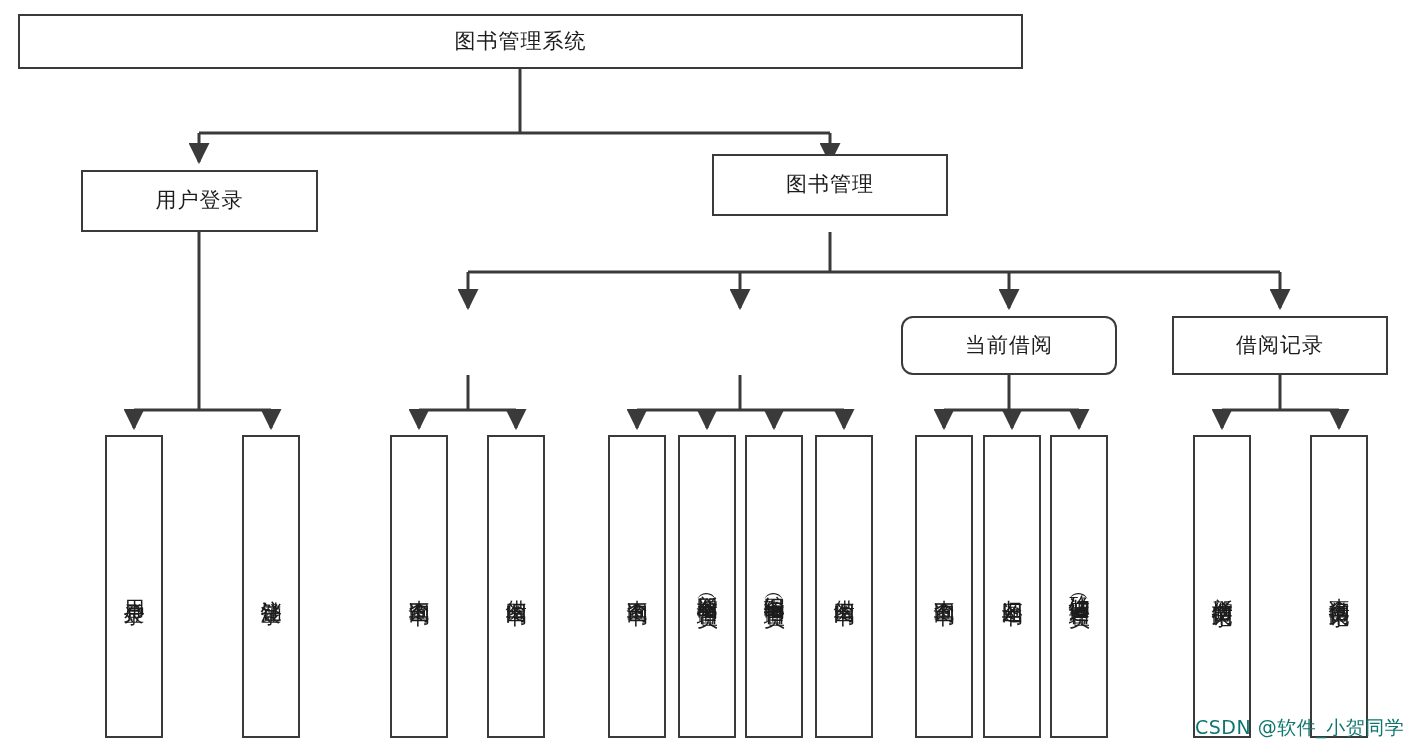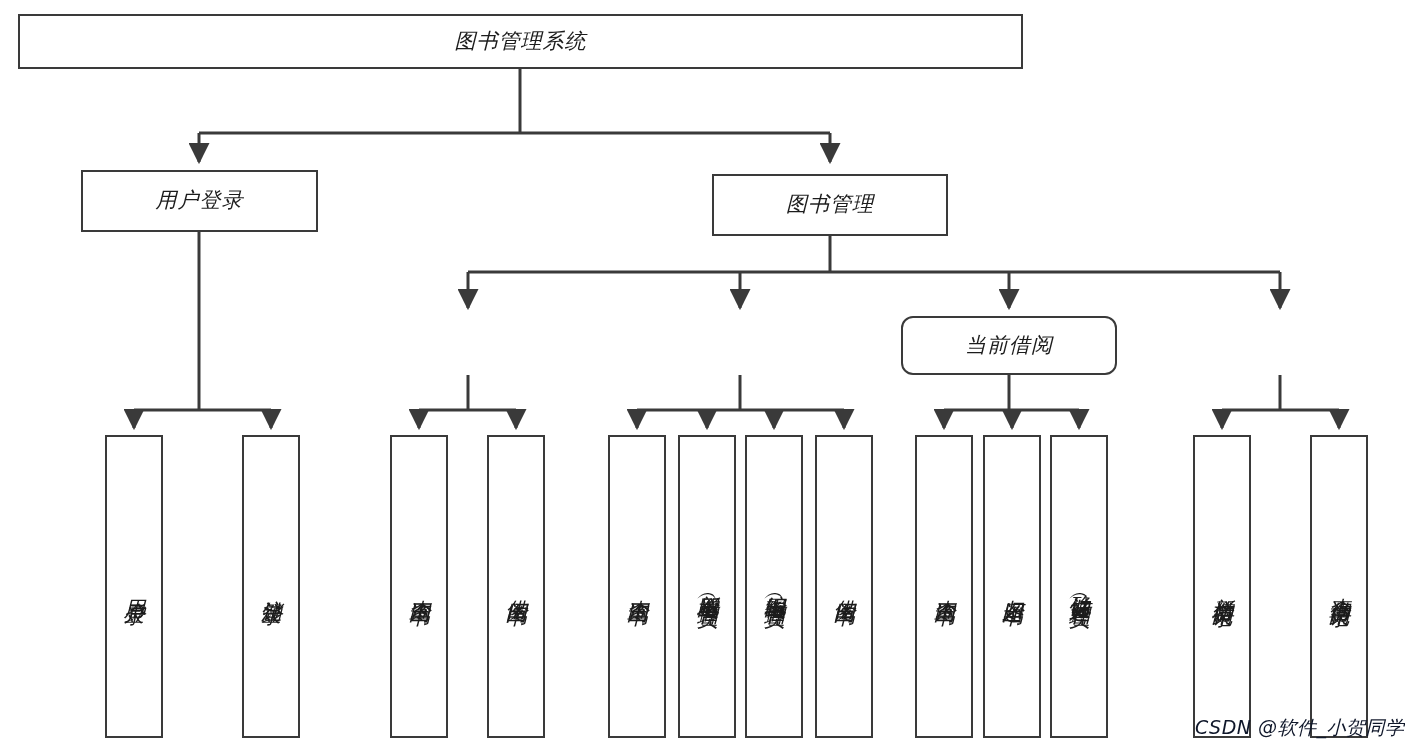--- a/index.html
+++ b/index.html
@@ -9,21 +9,20 @@
   }
   body {
     font-family: "DejaVu Sans", "Liberation Sans", sans-serif;
   }
   #canvas {
     position: relative;
     width: 1405px;
     height: 747px;
     background: #ffffff;
     overflow: hidden;
-    font-style: italic;
   }
   svg#wires {
     position: absolute;
     left: 0;
     top: 0;
     width: 1405px;
     height: 747px;
     pointer-events: none;
   }
   .node {
@@ -58,21 +57,21 @@
     white-space: nowrap;
   }
   .node-v .vtext {
     writing-mode: vertical-rl;
     text-orientation: upright;
     display: block;
   }
   .watermark {
     position: absolute;
     font-size: 19px;
-    color: #0f172a;
+    color: #0f766e;
     white-space: nowrap;
     letter-spacing: 0.5px;
   }
 </style>
 </head>
 <body>
 
 <div id="canvas">
 
   <svg id="wires" viewBox="0 0 1405 747" xmlns="http://www.w3.org/2000/svg">
@@ -125,26 +124,29 @@
     </g>
   </svg>
 
   <div class="node node-h node-root" id="node-root" style="left: 18px; top: 14px; width: 1005px; height: 55px;">
     <span>图书管理系统</span>
   </div>
 
   <div class="node node-h" id="node-l2-0" style="left: 81px; top: 170px; width: 237px; height: 62px;">
     <span>用户登录</span>
   </div>
-  <div class="node node-h" id="node-l2-1" style="left: 712px; top: 174px; width: 236px; height: 62px;">
+  <div class="node node-h" id="node-l2-1" style="left: 712px; top: 154px; width: 236px; height: 62px;">
     <span>图书管理</span>
   </div>
 
   <div class="node node-h" id="node-l3-2" style="left: 901px; top: 316px; width: 216px; height: 59px; border-radius: 12px;">
     <span>当前借阅</span>
+  </div>
+  <div class="node node-h" id="node-l3-3" style="left: 1172px; top: 316px; width: 216px; height: 59px;">
+    <span>借阅记录</span>
   </div>
 
   <div class="node node-v" id="node-leaf-0" style="left: 105px; top: 435px; width: 58px; height: 303px;">
     <span class="vtext" style="font-size: 21px;">用户登录</span>
   </div>
   <div class="node node-v" id="node-leaf-1" style="left: 242px; top: 435px; width: 58px; height: 303px;">
     <span class="vtext" style="font-size: 21px;">注销登录</span>
   </div>
   <div class="node node-v" id="node-leaf-2" style="left: 390px; top: 435px; width: 58px; height: 303px;">
     <span class="vtext" style="font-size: 21px;">查询图书</span>

